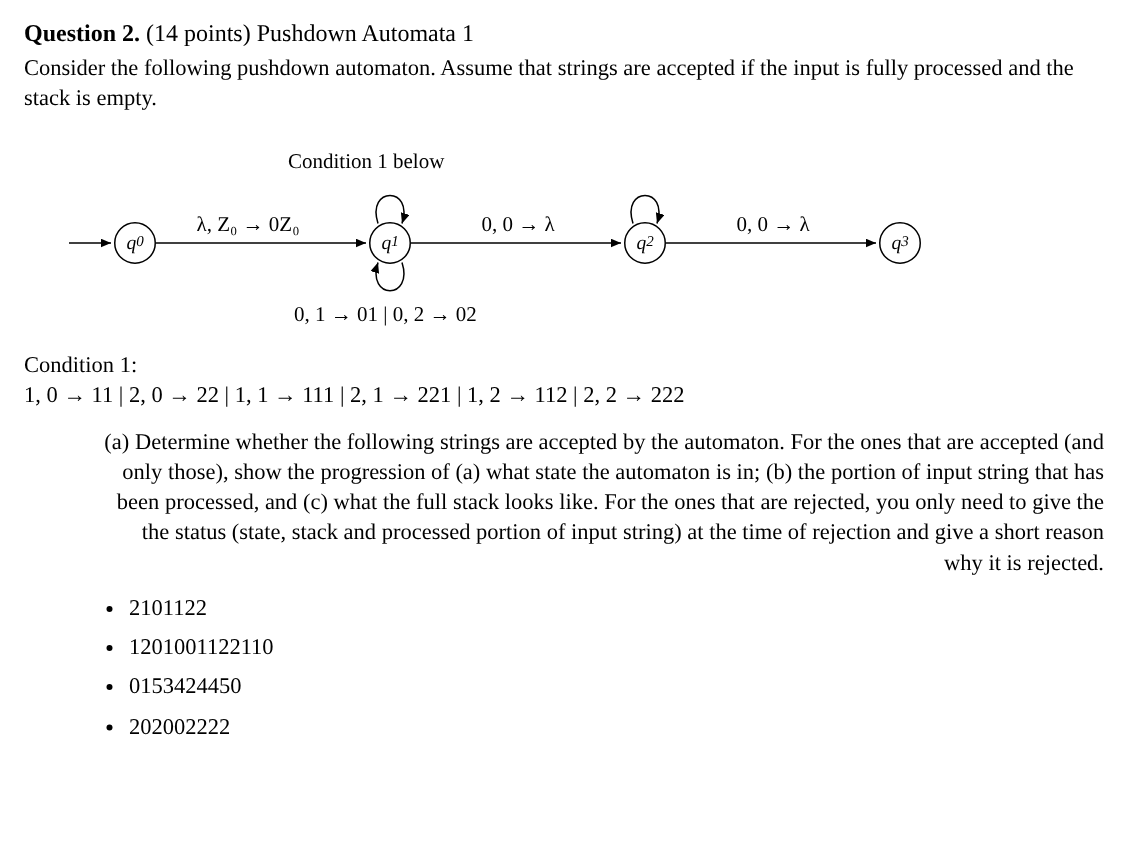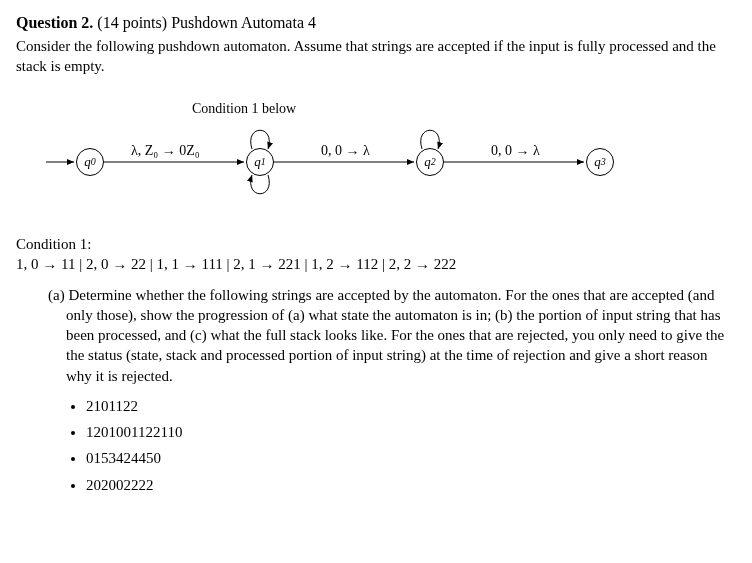--- a/index.html
+++ b/index.html
@@ -58,38 +58,39 @@
   .cond-title {
     margin-top: 0;
   }
   .cond-body {
     margin-top: 0;
   }
   .part-a {
     margin: 10px 0 0 32px;
     text-indent: -18px;
     padding-left: 18px;
+    text-align: right;
   }
   ul.strings {
     list-style: disc;
     margin: 10px 0 0 70px;
     padding: 0;
   }
   ul.strings li {
     margin-bottom: 6px;
   }
   .sub { font-size: 10px; vertical-align: sub; }
 </style>
 </head>
 <body>
 
 <div class="title-line">
   <span class="bold">Question 2.</span>
   <span>(14 points)</span>
-  <span>Pushdown Automata 4</span>
+  <span>Pushdown Automata 1</span>
 </div>
 
 <div class="intro">Consider the following pushdown automaton. Assume that strings are accepted if the input is fully processed and the stack is empty.</div>
 
 <div class="diagram">
   <svg class="overlay" viewBox="0 0 700 150">
     <defs>
       <marker id="arrow" markerWidth="8" markerHeight="8" refX="7" refY="3" orient="auto">
         <path d="M0,0 L7,3 L0,6 Z" fill="#000"></path>
       </marker>
@@ -124,20 +125,21 @@
   </div>
   <div class="state" style="left:570px; top:66px;">
     <span>q</span>
       <span class="sub">3</span>
   </div>
 
   <div class="label" style="left:176px; top:18px;text-align:center;">Condition 1 below</div>
   <div class="label" style="left:115px; top:60px;font-family:Liberation Serif, serif;">λ, Z₀ → 0Z₀</div>
   <div class="label" style="left:305px; top:60px;">0, 0 → λ</div>
   <div class="label" style="left:475px; top:60px;">0, 0 → λ</div>
+  <div class="label" style="left:180px; top:120px;">0, 1 → 01 | 0, 2 → 02</div>
 </div>
 
 <div class="cond-title">Condition 1:</div>
 <div class="cond-body">1, 0 → 11 | 2, 0 → 22 | 1, 1 → 111 | 2, 1 → 221 | 1, 2 → 112 | 2, 2 → 222</div>
 
 <div class="part-a">
   <span>(a)</span>
   <span>Determine whether the following strings are accepted by the automaton. For the ones that are accepted (and only those), show the progression of (a) what state the automaton is in; (b) the portion of input string that has been processed, and (c) what the full stack looks like. For the ones that are rejected, you only need to give the the status (state, stack and processed portion of input string) at the time of rejection and give a short reason why it is rejected.</span>
 </div>
 

